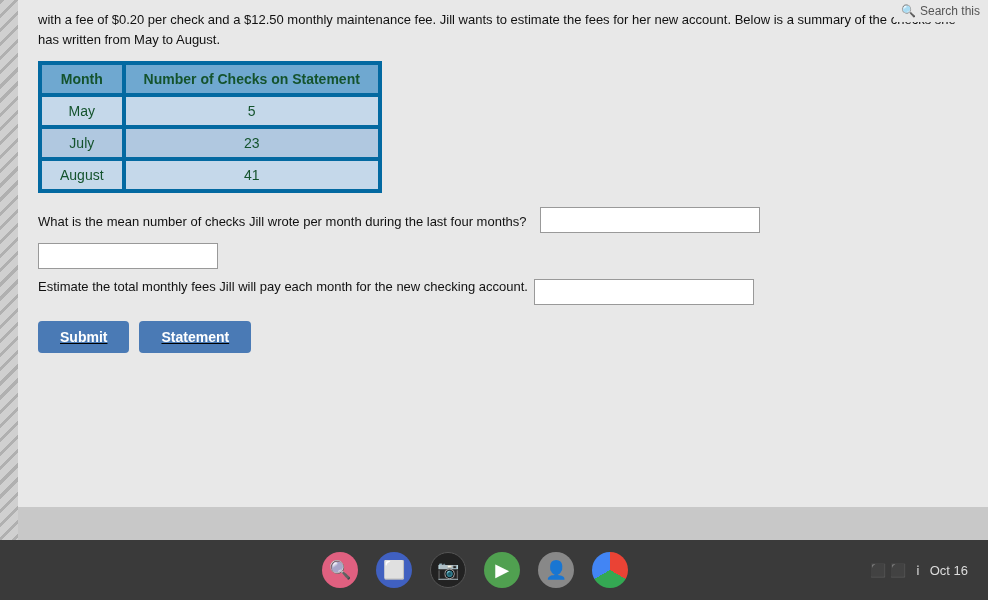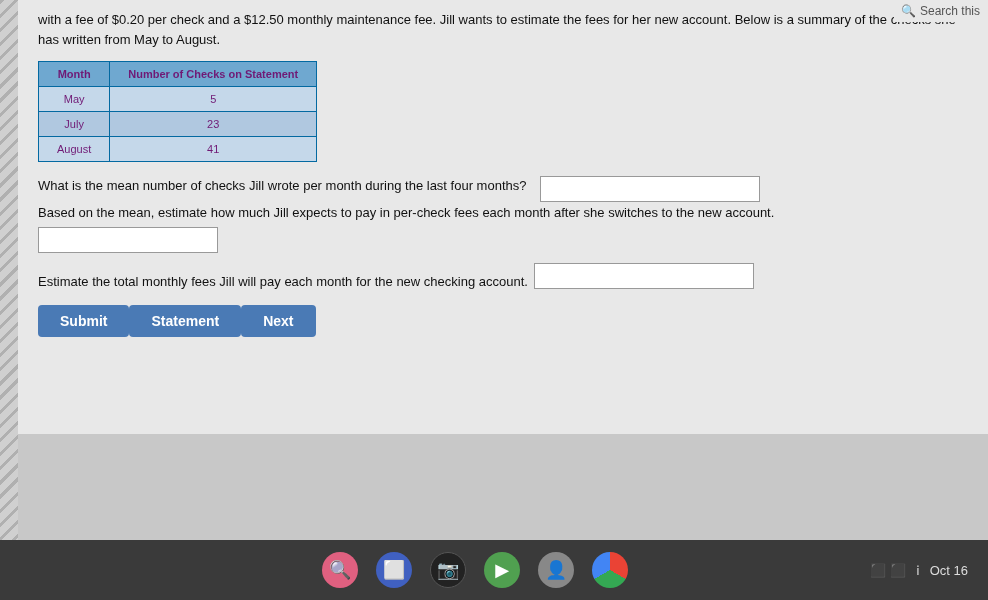--- a/index.html
+++ b/index.html
@@ -9,21 +9,21 @@
       background: #c8c8c8;
       width: 988px;
       height: 600px;
       overflow: hidden;
       position: relative;
     }
 
     .main-content {
       background: #e8e8e8;
       width: 100%;
-      height: 434px;
+      height: 507px;
       padding: 10px 20px 22px 20px;
       position: relative;
     }
 
     .top-text {
       font-size: 13px;
       color: #111;
       line-height: 1.5;
       margin-bottom: 12px;
       padding-right: 10px;
@@ -32,25 +32,25 @@
     .table-container {
       margin-bottom: 14px;
     }
 
     table {
       border-collapse: collapse;
       background: #b8cfe8;
     }
 
     table th, table td {
-      border: 1px solid #0369a1;
+      border: 4px solid #0369a1;
       padding: 6px 18px;
       text-align: center;
-      font-size: 11px;
-      color: #701a75;
+      font-size: 14px;
+      color: #14532d;
     }
 
     table th {
       background: #6fa8d0;
       font-weight: bold;
       text-align: center;
     }
 
     table td:first-child {
       text-align: center;
@@ -59,26 +59,26 @@
 
     table tr:nth-child(odd) td {
       background: #c5d8ea;
     }
 
     table tr:nth-child(even) td {
       background: #b0c8e0;
     }
 
     .question-row {
-      margin-bottom: 1px;
+      margin-bottom: 10px;
       font-size: 13px;
       color: #111;
       line-height: 1.6;
       display: flex;
-      align-items: flex-start;
+      align-items: flex-end;
       flex-wrap: wrap;
       gap: 14px;
     }
 
     .question-text {
       display: inline;
     }
 
     .answer-input {
       border: 1px solid #999;
@@ -108,28 +108,30 @@
       display: block;
       margin-bottom: 4px;
       line-height: 1.5;
     }
 
     .question-block3 {
       margin-bottom: 16px;
       font-size: 13px;
       color: #111;
       display: flex;
-      align-items: flex-end;
+      align-items: flex-start;
       gap: 6px;
       flex-wrap: wrap;
     }
 
     .button-row {
       display: flex;
+      gap: 10px;
       margin-top: 10px;
+      text-decoration: underline;
     }
 
     .btn {
       padding: 8px 22px;
       font-size: 14px;
       font-weight: bold;
       color: #fff;
       background: #4a7ab5;
       border: none;
       border-radius: 4px;
@@ -254,33 +256,31 @@
           </tbody>
       </table>
     </div>
 
     <div class="question-row">
       <span class="question-text">What is the mean number of checks Jill wrote per month during the last four months?</span>
       <input class="answer-input" type="text" style="">
     </div>
 
     <div class="question-block2">
-      <span class="q-text">Based on the mean, estimate how much Jill expects to pay in per-check fees each month after she switches to the new account.</span>
       <input class="answer-input-wide" type="text" style="">
     </div>
 
     <div class="question-block3">
       <span>Estimate the total monthly fees Jill will pay each month for the new checking account.</span>
       <input class="answer-input" type="text" style="">
     </div>
 
     <div class="button-row">
       <button class="btn">Submit</button>
       <button class="btn">Statement</button>
-      <button class="btn">Next</button>
     </div>
   </div>
 </div>
 
 <div class="taskbar">
   <div style="width:60px"></div>
   <div class="taskbar-icons">
     <div class="taskbar-icon pink">🔍</div>
     <div class="taskbar-icon blue">⬜</div>
     <div class="taskbar-icon dark">📷</div>

